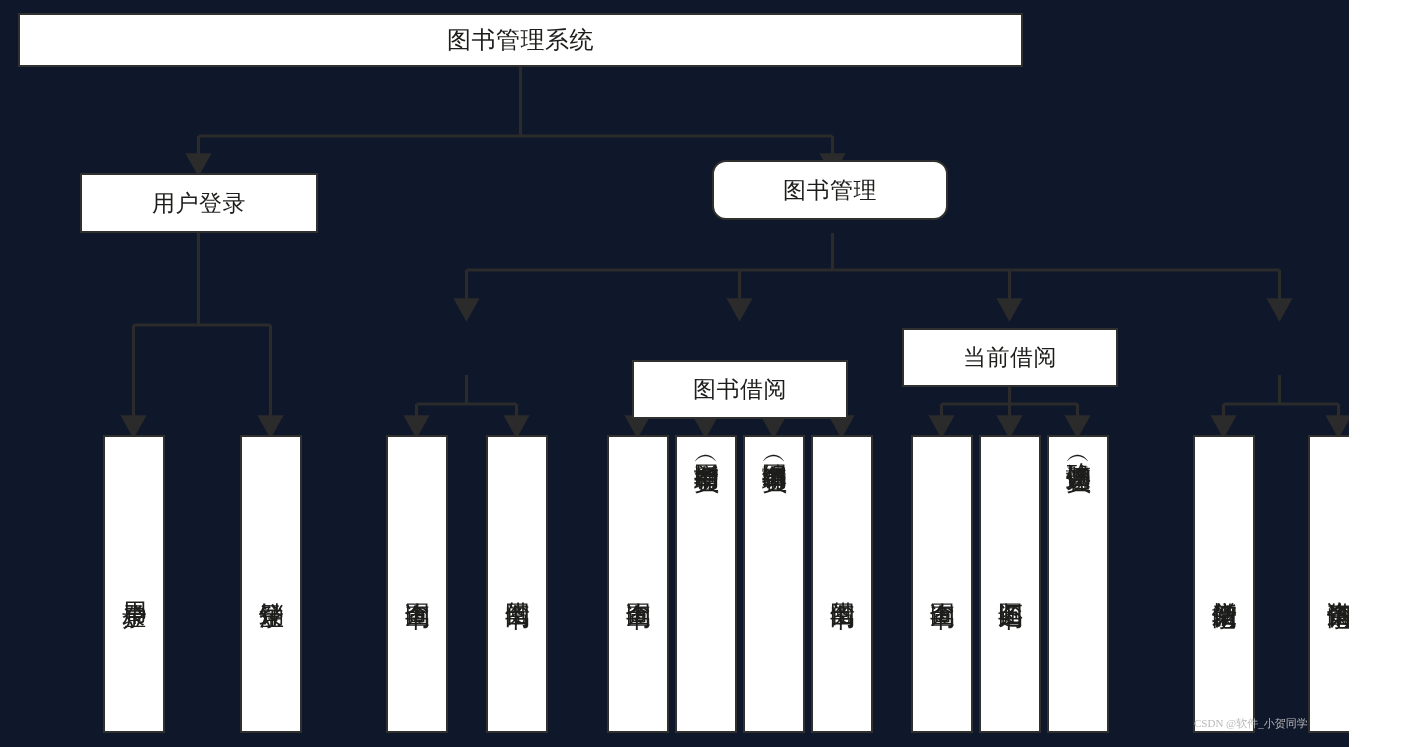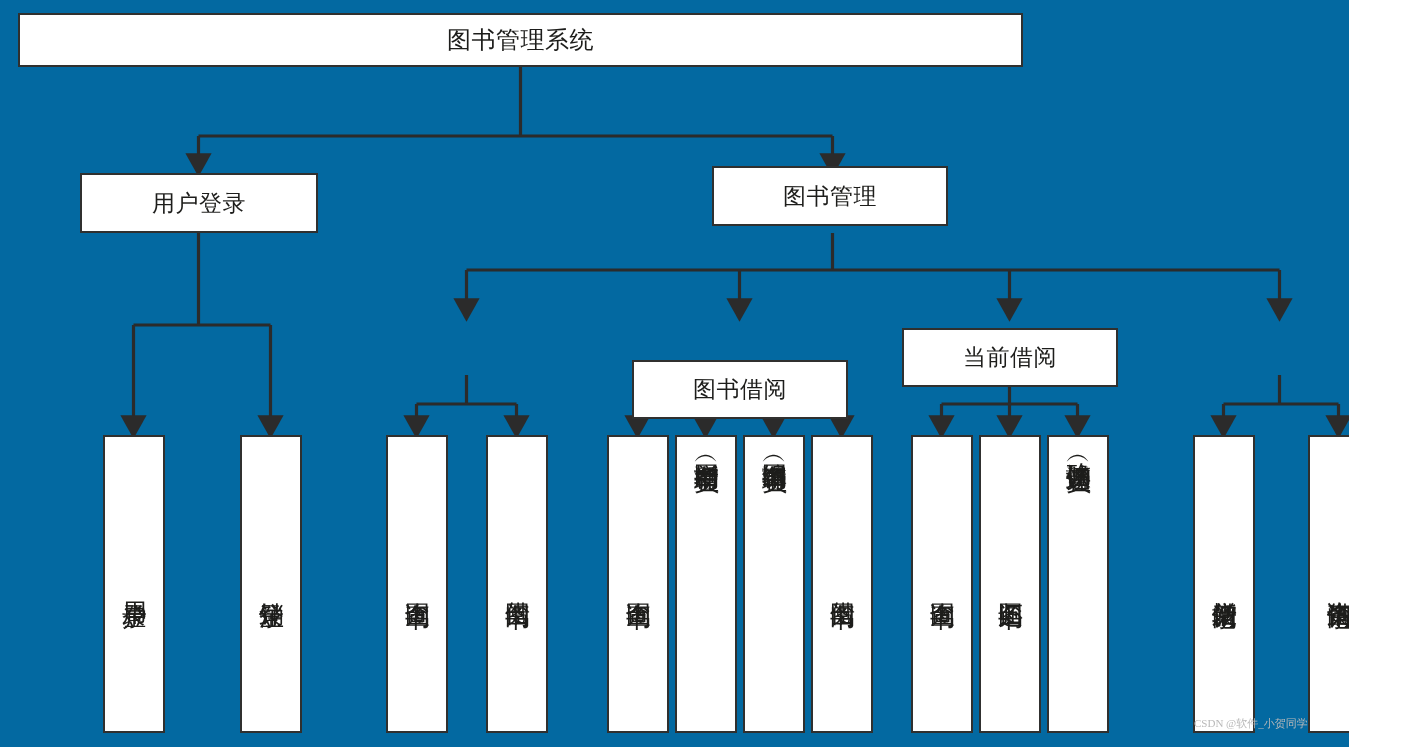--- a/index.html
+++ b/index.html
@@ -8,21 +8,21 @@
     padding: 0;
     background: #ffffff;
   }
   body {
     font-family: "DejaVu Sans", "Liberation Sans", sans-serif;
   }
   #diagram-root {
     position: relative;
     width: 1349px;
     height: 747px;
-    background: #0369a1;
+    background: #0f172a;
     overflow: hidden;
   }
   #edges-svg {
     position: absolute;
     left: 0;
     top: 0;
     width: 1405px;
     height: 747px;
     pointer-events: none;
   }
@@ -131,21 +131,21 @@
   </svg>
 
   <div class="node horiz root" style="left:18px; top:13px; width:1005px; height:54px;">
     <span class="node-label">图书管理系统</span>
   </div>
 
   <div class="node horiz" style="left:80px; top:173px; width:238px; height:60px;">
     <span class="node-label">用户登录</span>
   </div>
 
-  <div class="node horiz" style="left:712px; top:166px; width:236px; height:60px;">
+  <div class="node horiz" style="left:712px; top:160px; width:236px; height:60px;border-radius:14px;">
     <span class="node-label">图书管理</span>
   </div>
 
 
   <div class="node horiz" style="left:632px; top:316px; width:216px; height:59px;margin-top:44px;">
     <span class="node-label">图书借阅</span>
   </div>
 
   <div class="node horiz" style="left:902px; top:328px; width:216px; height:59px;">
     <span class="node-label">当前借阅</span>

